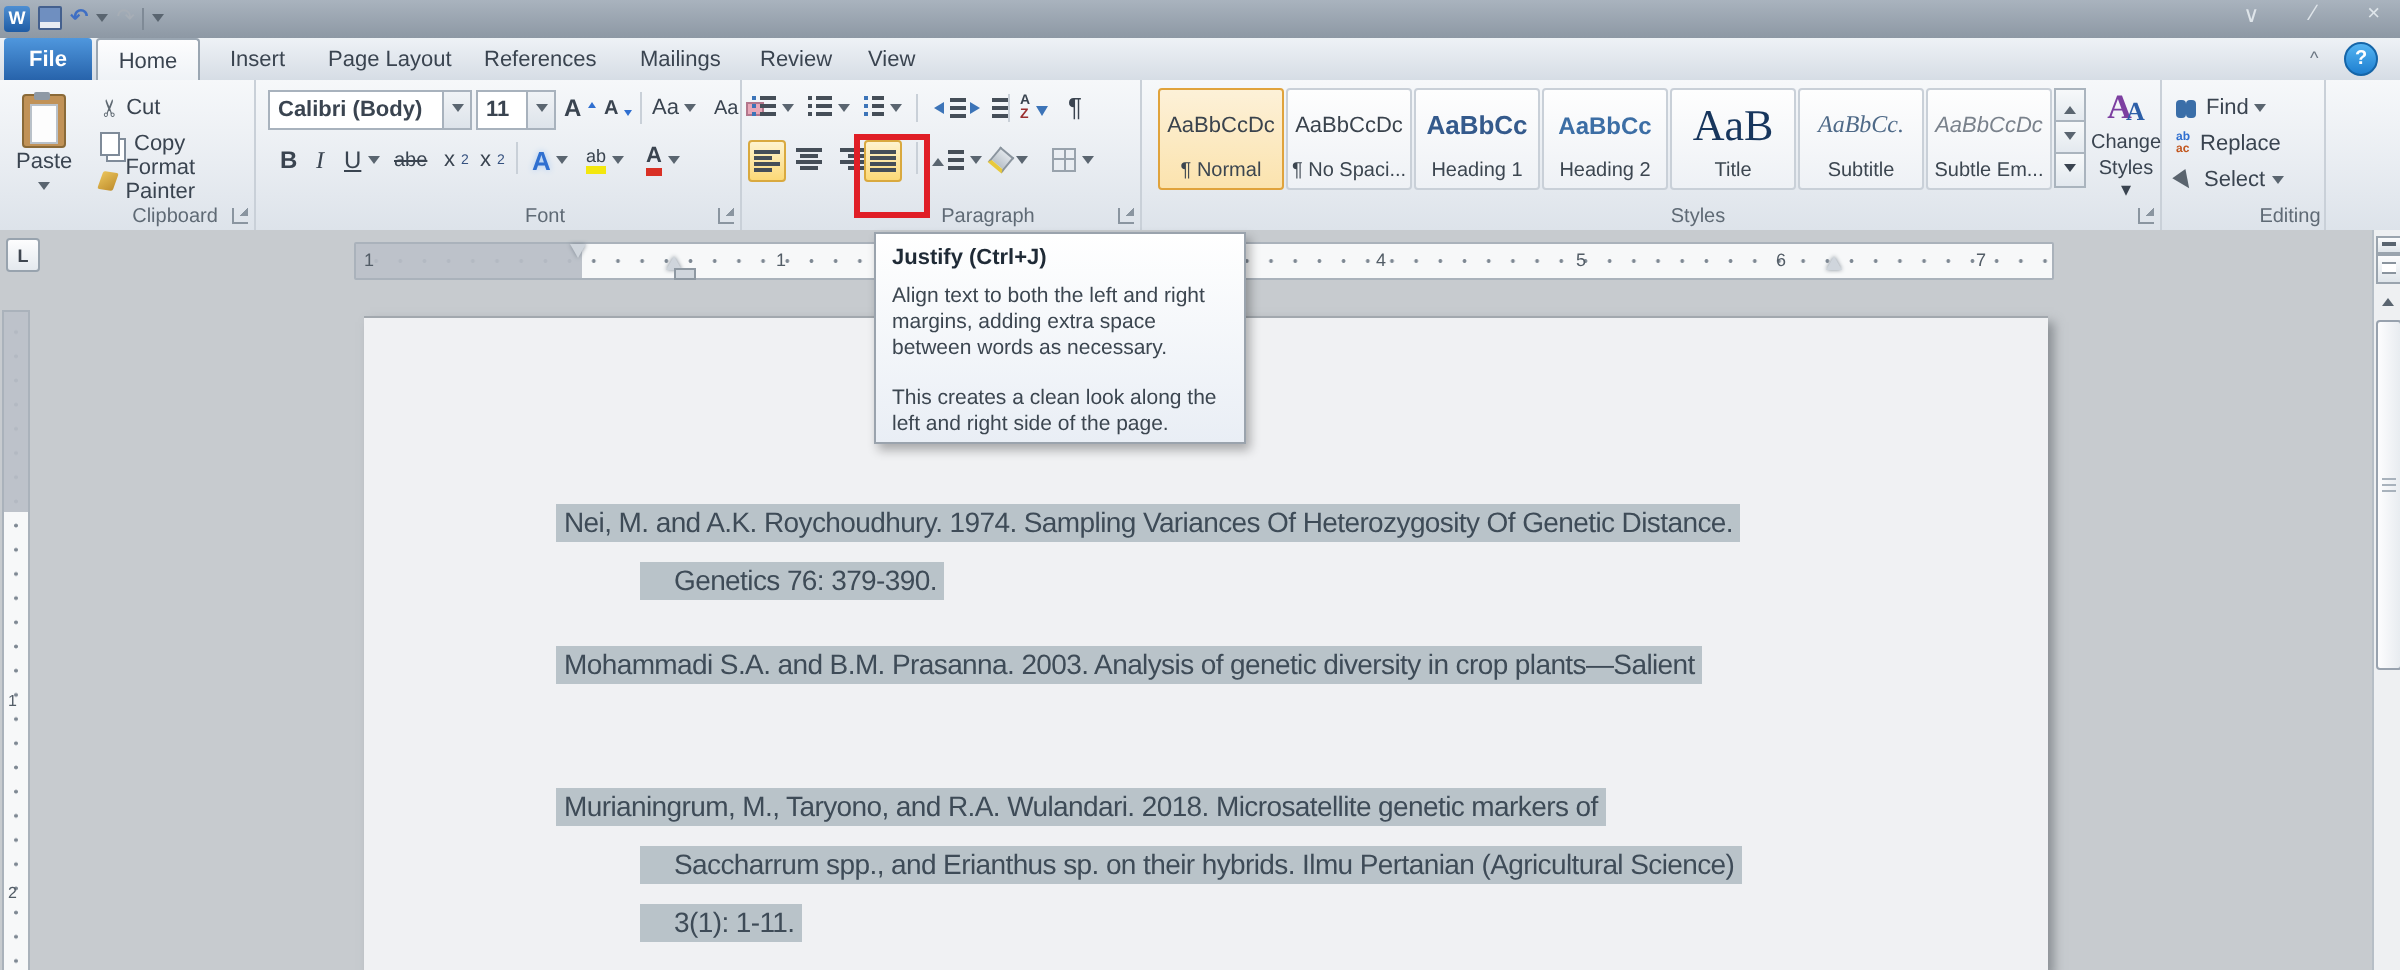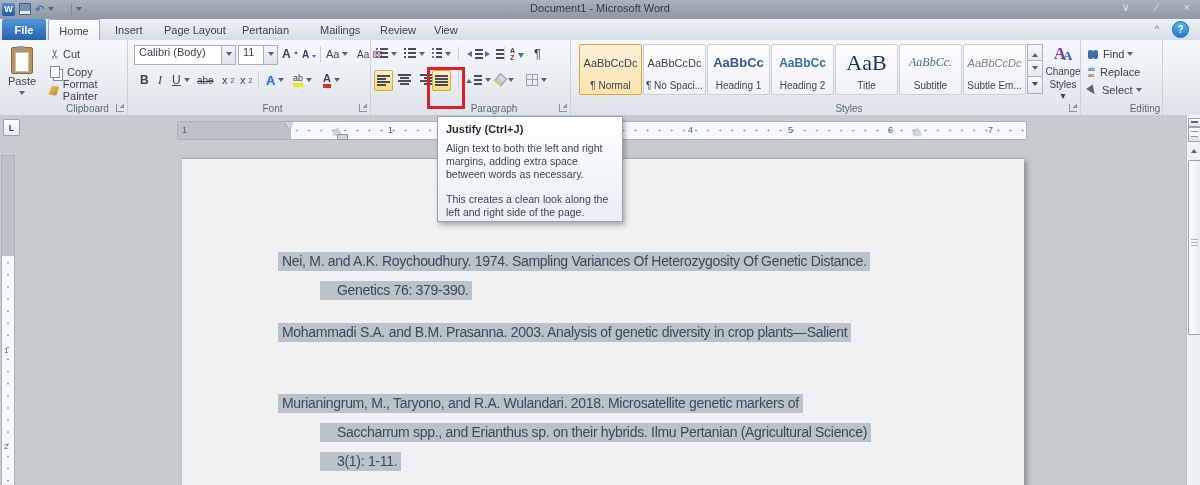--- a/index.html
+++ b/index.html
@@ -51,21 +51,21 @@
   
   .clip-ic{position:relative;width:20px;height:25px;background:#c19257;border:1px solid #8a6a38;border-radius:2px;}
   .clip-ic::before{content:"";position:absolute;left:3px;top:4px;width:12px;height:18px;background:#fdfdfd;border:1px solid #b9c1c9;}
   .clip-ic::after{content:"";position:absolute;left:5px;top:-2px;width:8px;height:4px;background:#8e99a5;border-radius:1px;}
   .cut-ic{color:#5f6972;font-size:12px;transform:rotate(-90deg);display:inline-block;}
   .copy-ic{width:8px;height:10px;background:#fff;border:1px solid #7f8b99;
     box-shadow:3px 3px 0 -1px #fff,3px 3px 0 0 #7f8b99;margin-right:4px;}
   .fp-ic{width:9px;height:9px;background:linear-gradient(135deg,#e9c25a,#c08f2e);
     transform:skewX(-12deg) rotate(8deg);border-radius:1px;margin-right:2px;}
   
-  .combo{position:absolute;background:#fff;border:1px solid #a8b2bd;display:flex;align-items:flex-start;}
+  .combo{position:absolute;background:#fff;border:1px solid #a8b2bd;display:flex;align-items:center;font-weight:bold;}
   .combo .cval{flex:1;padding-left:4px;white-space:nowrap;overflow:hidden;}
   .combo .cbt{width:13px;align-self:stretch;border-left:1px solid #a8b2bd;
     background:linear-gradient(#f0f3f6,#dde3ea);display:flex;align-items:center;justify-content:center;}
   .fB{font-weight:bold;font-size:12px;}
   .fI{font-style:italic;font-family:"Liberation Serif",serif;font-size:12px;}
   .fU{text-decoration:underline;font-size:12px;}
   .fS{text-decoration:line-through;font-size:10px;text-align:center;}
   .fsub sub,.fsup sup{font-size:7px;color:#35517f;}
   .eff{color:#2f6fd0;font-weight:bold;font-size:13px;text-shadow:0 0 3px #a5c8f2;}
   .hlb{font-size:9px;border-bottom:4px solid #f3e70e;line-height:10px;}
@@ -193,34 +193,33 @@
   <div class="titlebar">
     <div class="qat">
       <span class="word-logo">W</span>
       <span class="floppy"></span>
       <span class="qbtn undo">↶</span>
       <span class="cr"></span>
       <span class="qbtn redo">↷</span>
       <span class="qsep"></span>
       <span class="cr"></span>
     </div>
-    <div class="titletext">Document1 - Microsoft Word</div>
     <div class="winbtns">
       <span>∨</span>
       <span>∕</span>
       <span>×</span>
     </div>
   </div>
 
   <div class="tabrow">
     <div class="filetab">File</div>
     <div class="tab active" style="left:48px;width:50px;padding:0;">Home</div>
     <div class="tab" style="left:103px;">Insert</div>
     <div class="tab" style="left:152px;">Page Layout</div>
-    <div class="tab" style="left:230px;">Pertanian</div>
+    <div class="tab" style="left:230px;">References</div>
     <div class="tab" style="left:308px;">Mailings</div>
     <div class="tab" style="left:368px;">Review</div>
     <div class="tab" style="left:422px;">View</div>
   </div>
 
   <div class="ribbon">
 
     <div class="grp" style="left:0;width:127px;">
       <div class="rbtn" style="left:6px;top:4px;flex-direction:column;gap:1px;height:56px;justify-content:center;">
         <span class="clip-ic"></span>

